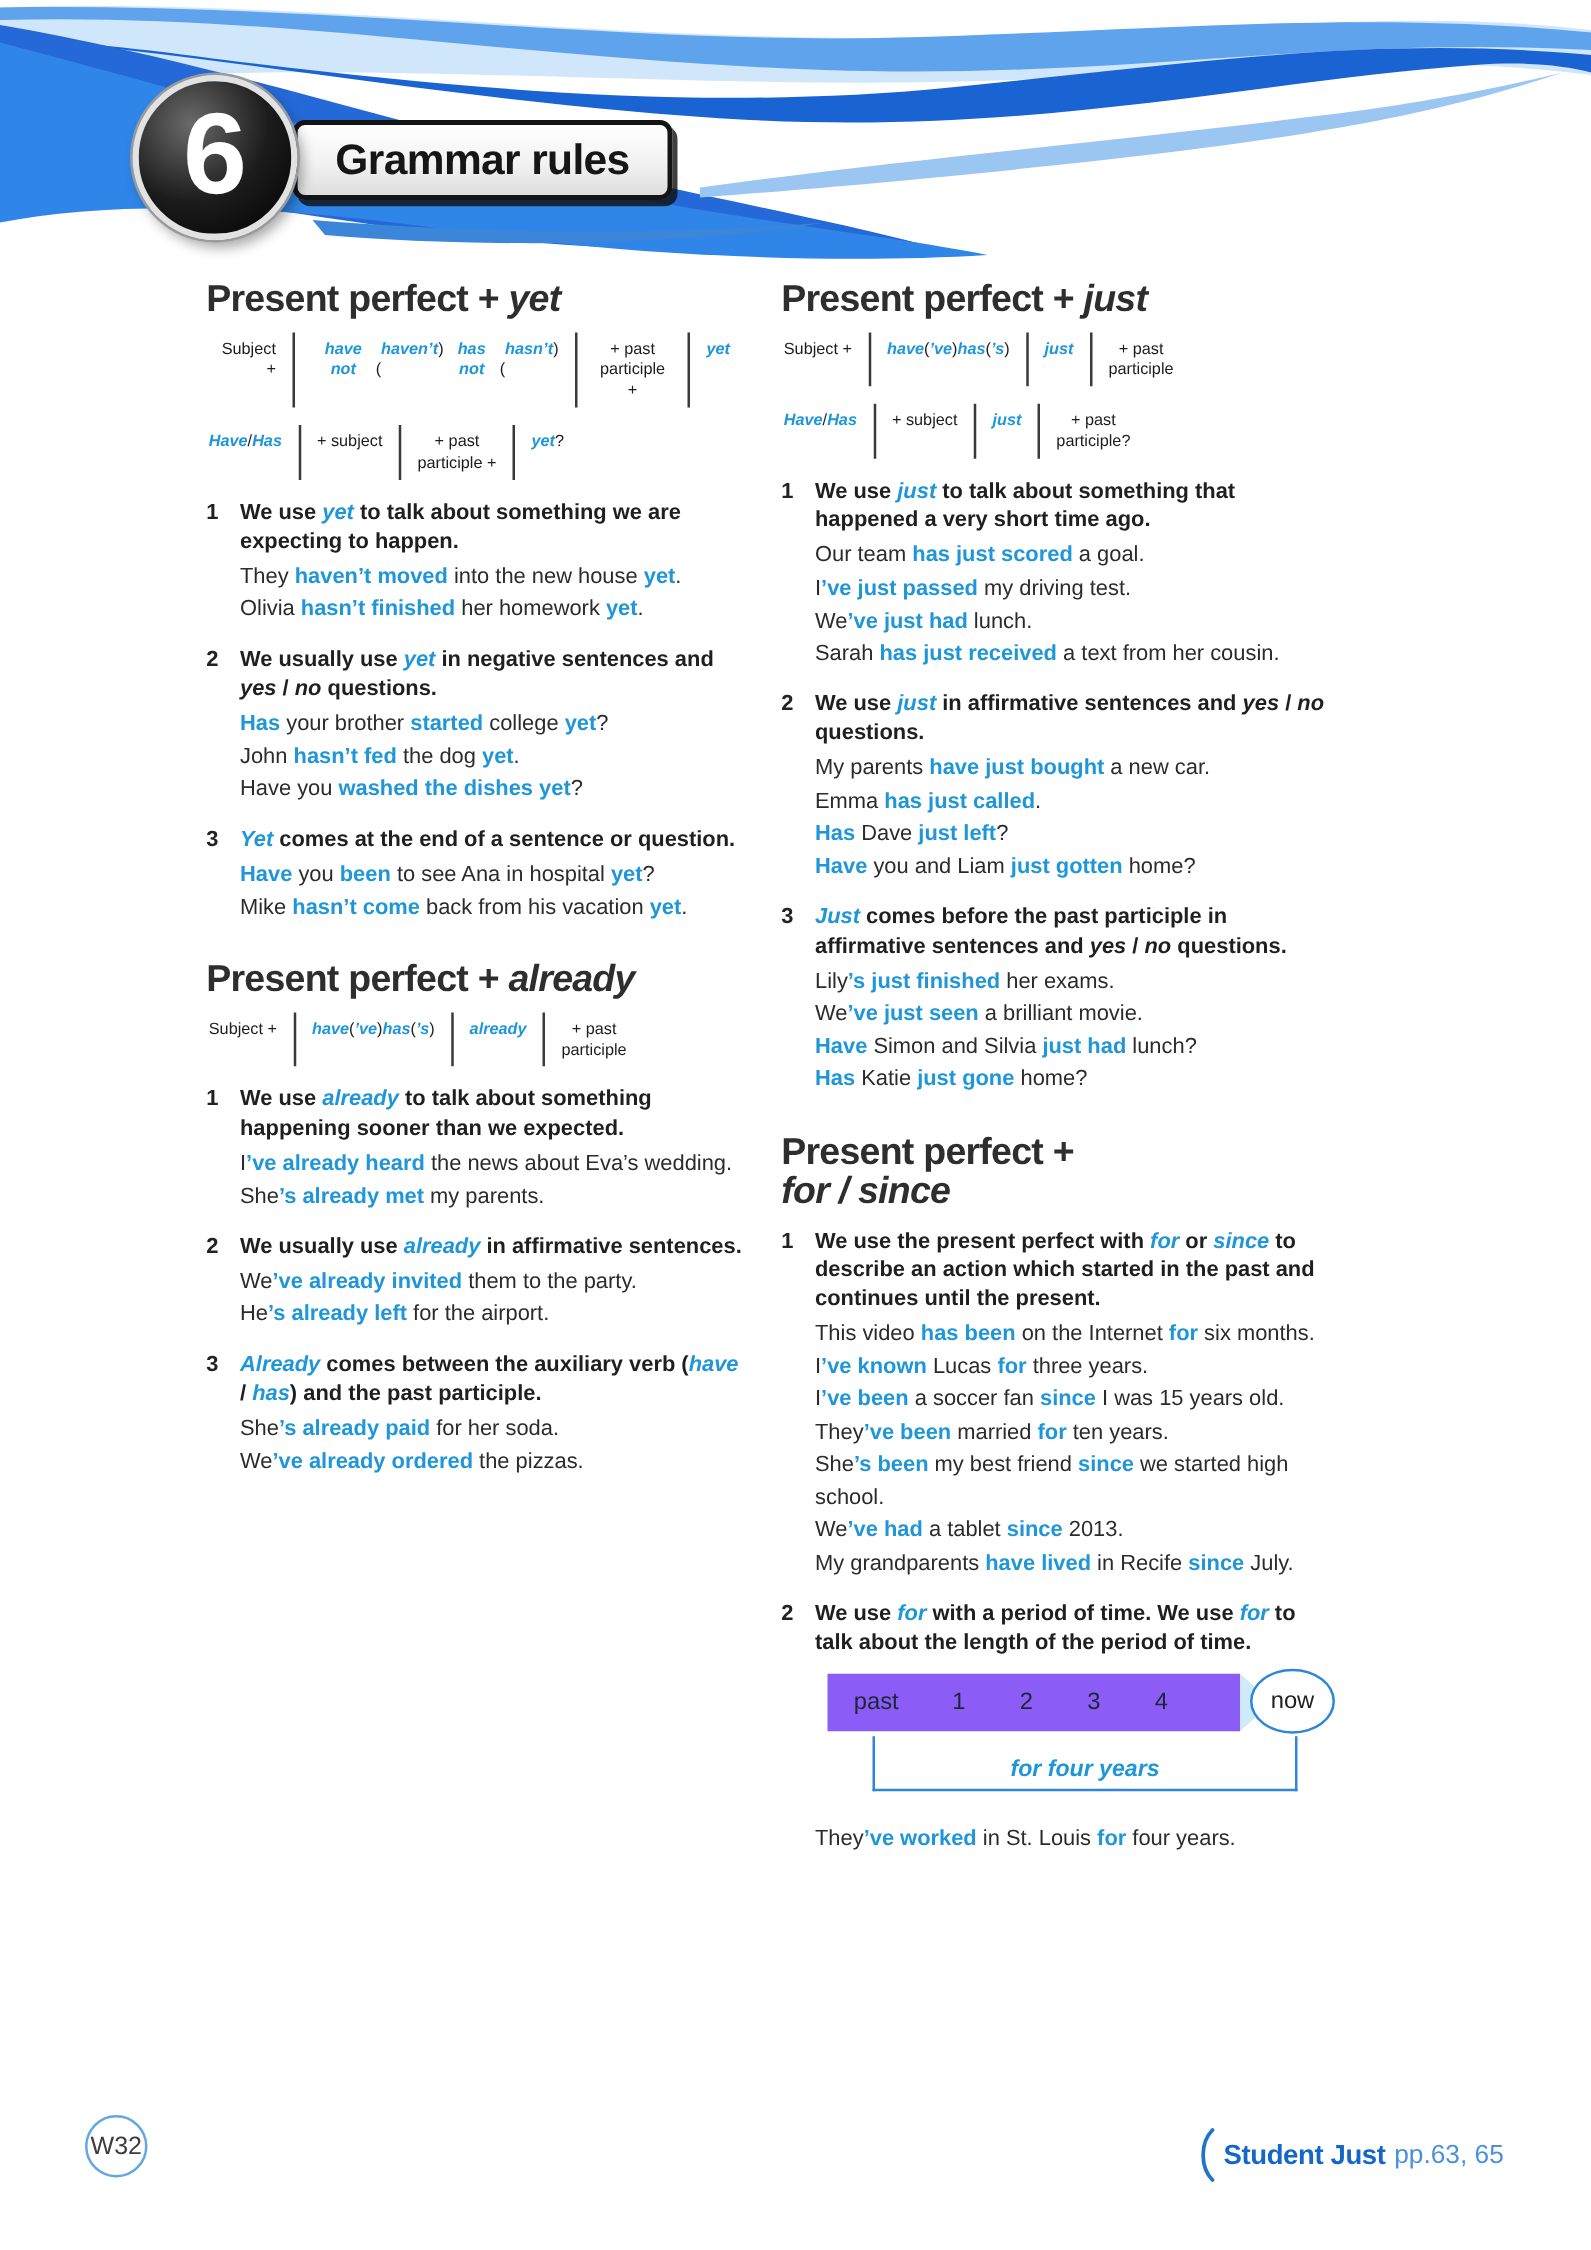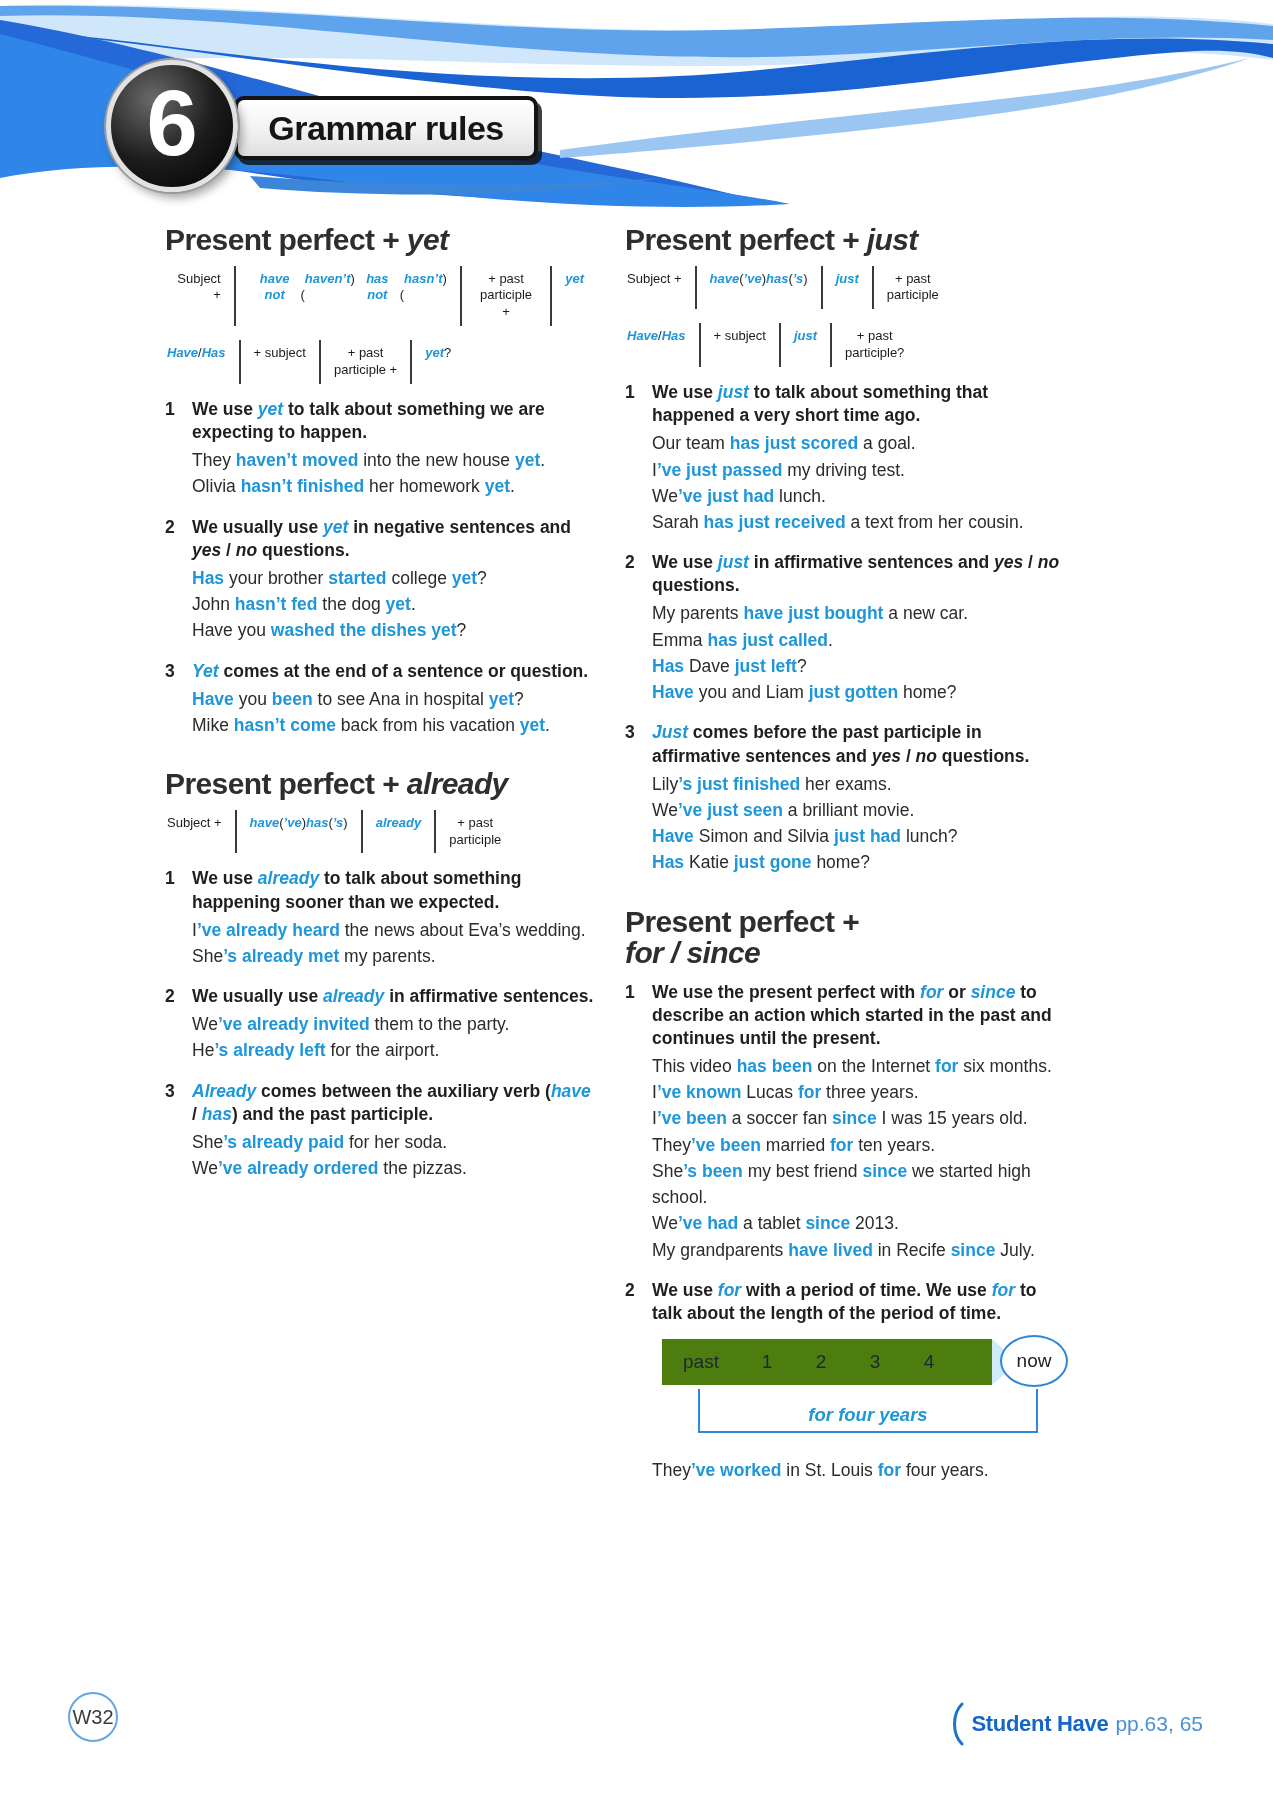--- a/index.html
+++ b/index.html
@@ -55,21 +55,21 @@
   .rule-num{width:27px;flex:none;font-weight:700;font-size:17.5px;line-height:1.32;}
   .rule-body{flex:1;}
   .rule-text{font-weight:700;font-size:17.5px;line-height:1.32;color:#1f1f1f;margin-bottom:3px;}
   .example{font-size:17.5px;line-height:1.5;color:#2b2b2b;}
   .hb{color:var(--blue);font-weight:700;font-style:normal;margin-top:16px;}
   .hi{color:var(--blue);font-weight:700;font-style:italic;}
   .ki{color:inherit;}
   
   .timeline{position:relative;width:414px;height:112px;margin:14px 0 6px 2px;}
   .tl-band{
-    position:absolute;left:8px;top:0;width:330px;height:46px;background:#4d7c0f;
+    position:absolute;left:8px;top:0;width:330px;height:46px;background:#8b5cf6;
     display:flex;align-items:center;
   }
   .tl-band::after{
     content:'';position:absolute;left:100%;top:0;width:0;height:0;
     border-top:23px solid transparent;border-bottom:23px solid transparent;
     border-left:26px solid #cfeaf8;
   }
   .tl-past{width:78px;text-align:center;font-size:19px;color:#1d2733;}
   .tl-num{width:54px;text-align:center;font-size:19px;color:#1d2733;}
   .tl-now{
@@ -285,15 +285,15 @@
   </div>
 </div>
 
 <div class="page-num-circle">
   <span>W32</span>
 </div>
 <div class="studentbook">
   <svg width="16" height="44" viewBox="0 0 16 44" aria-hidden="true">
     <path d="M14,2 C4,12 4,32 14,42" fill="none" stroke="#1f74c9" stroke-width="3" stroke-linecap="round"></path>
   </svg>
-  <span class="sb-label">Student Have</span>
+  <span class="sb-label">Student Just</span>
   <span class="sb-pages">pp.63, 65</span>
 </div>
 
 </body></html>

